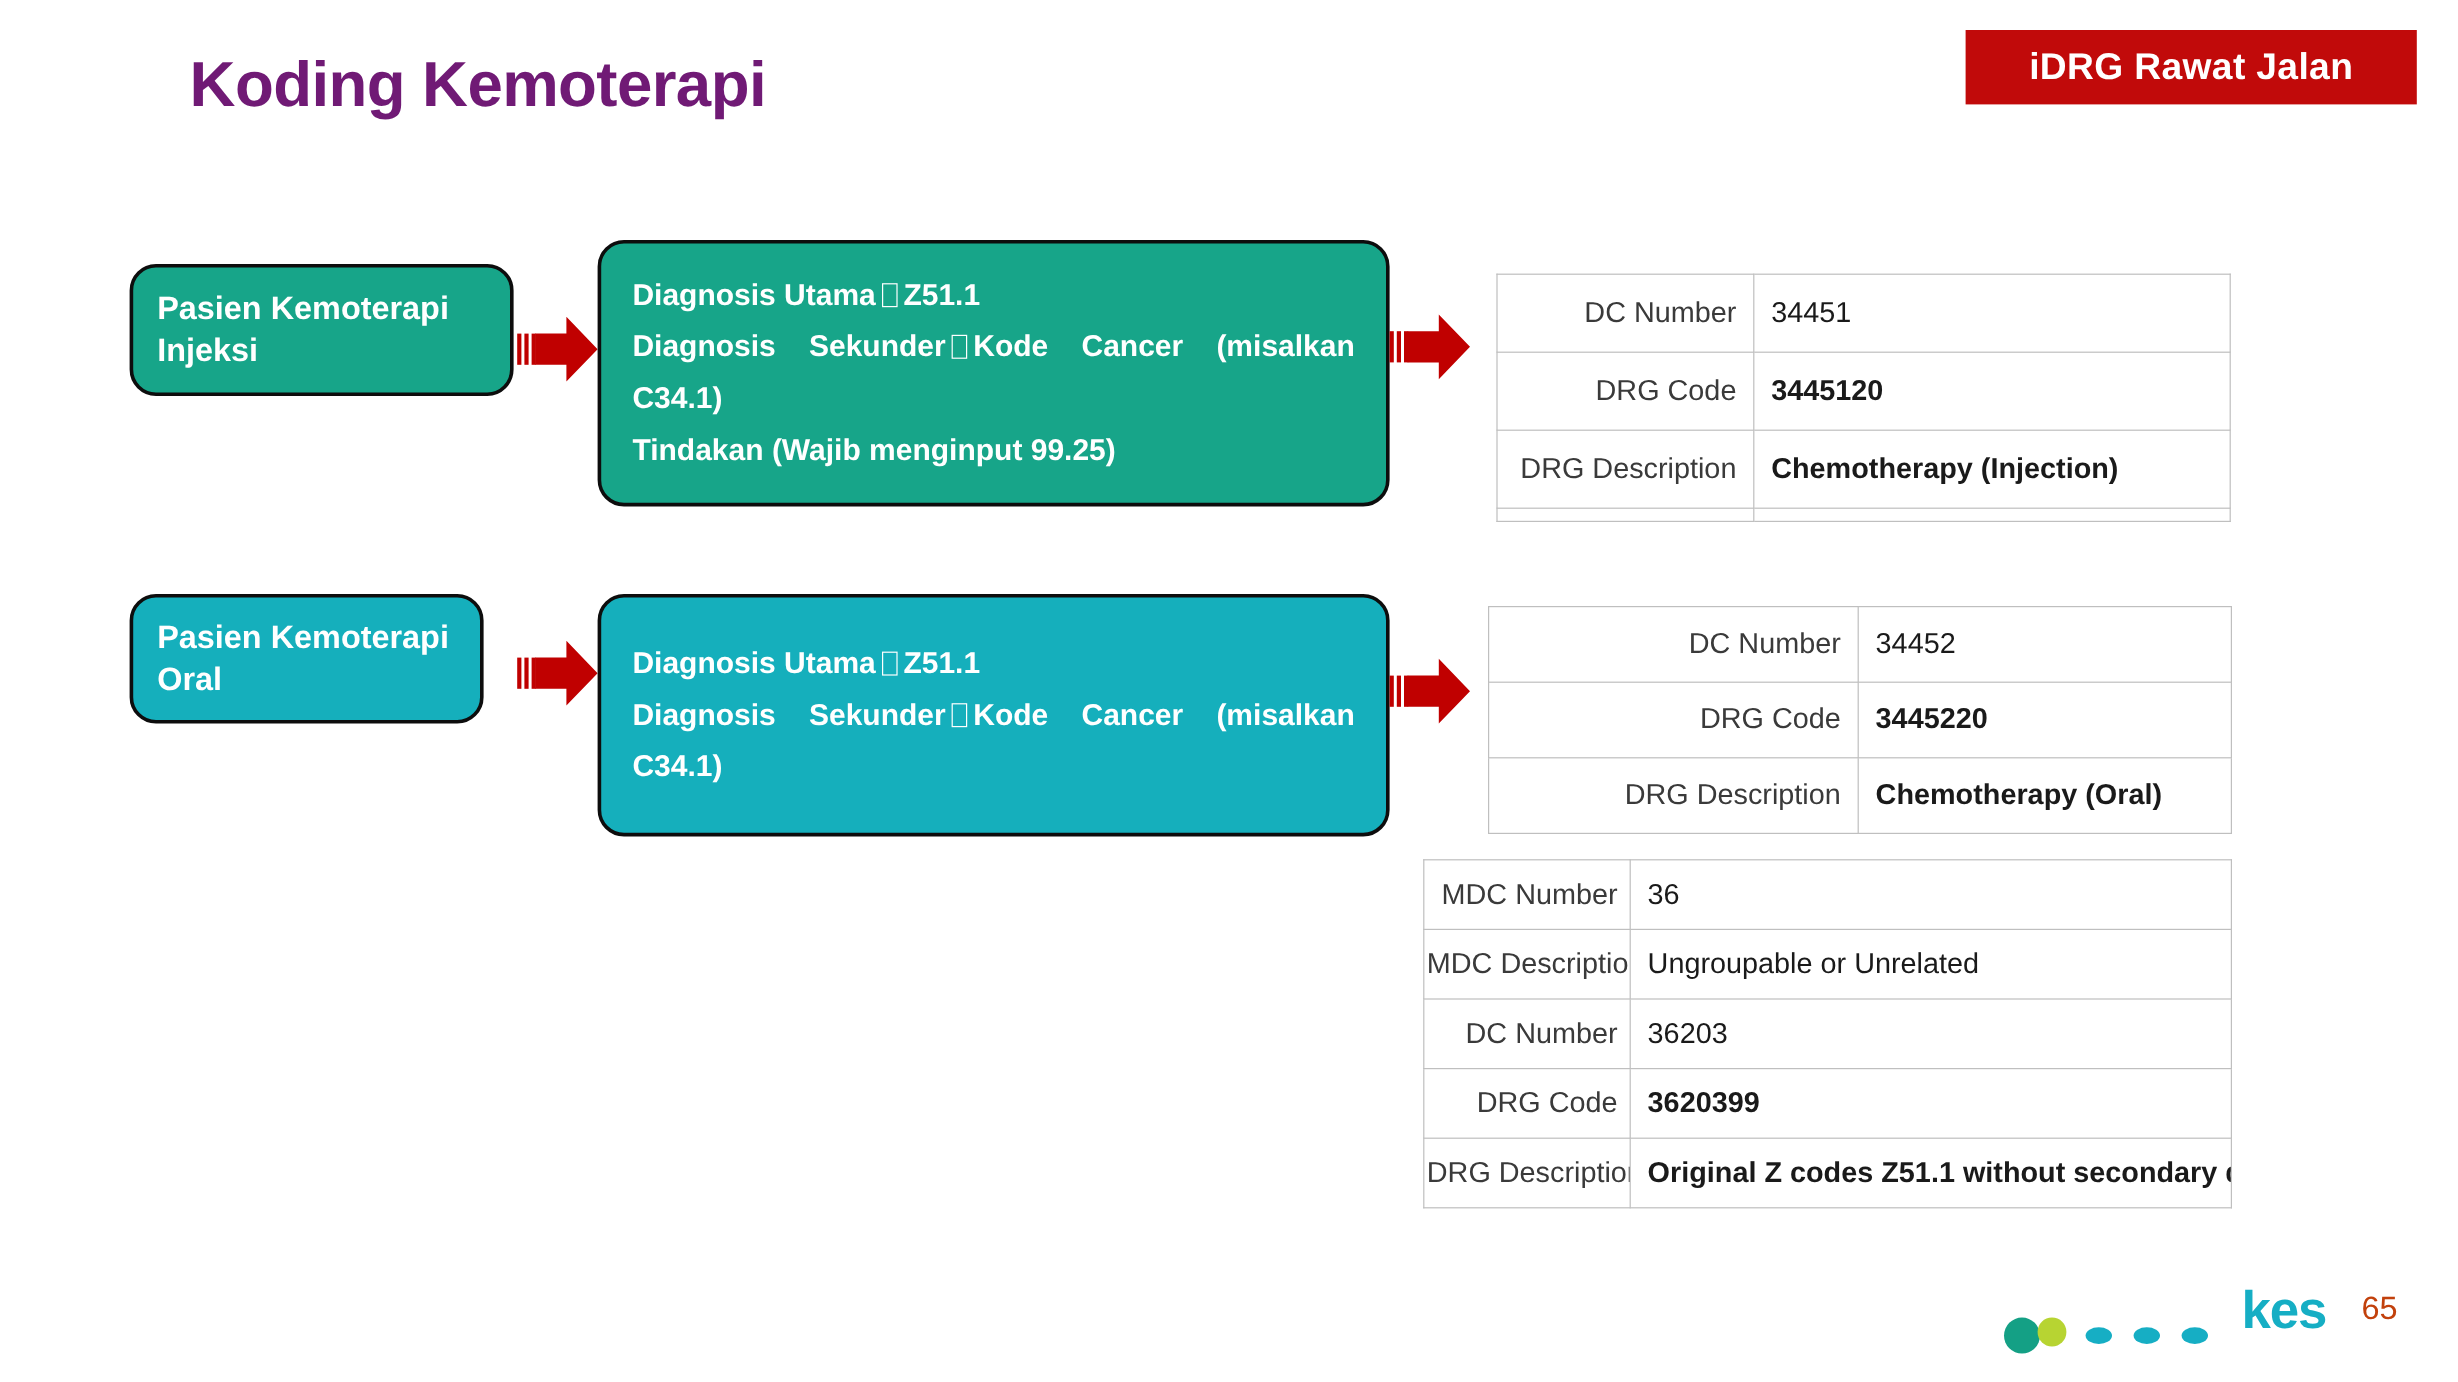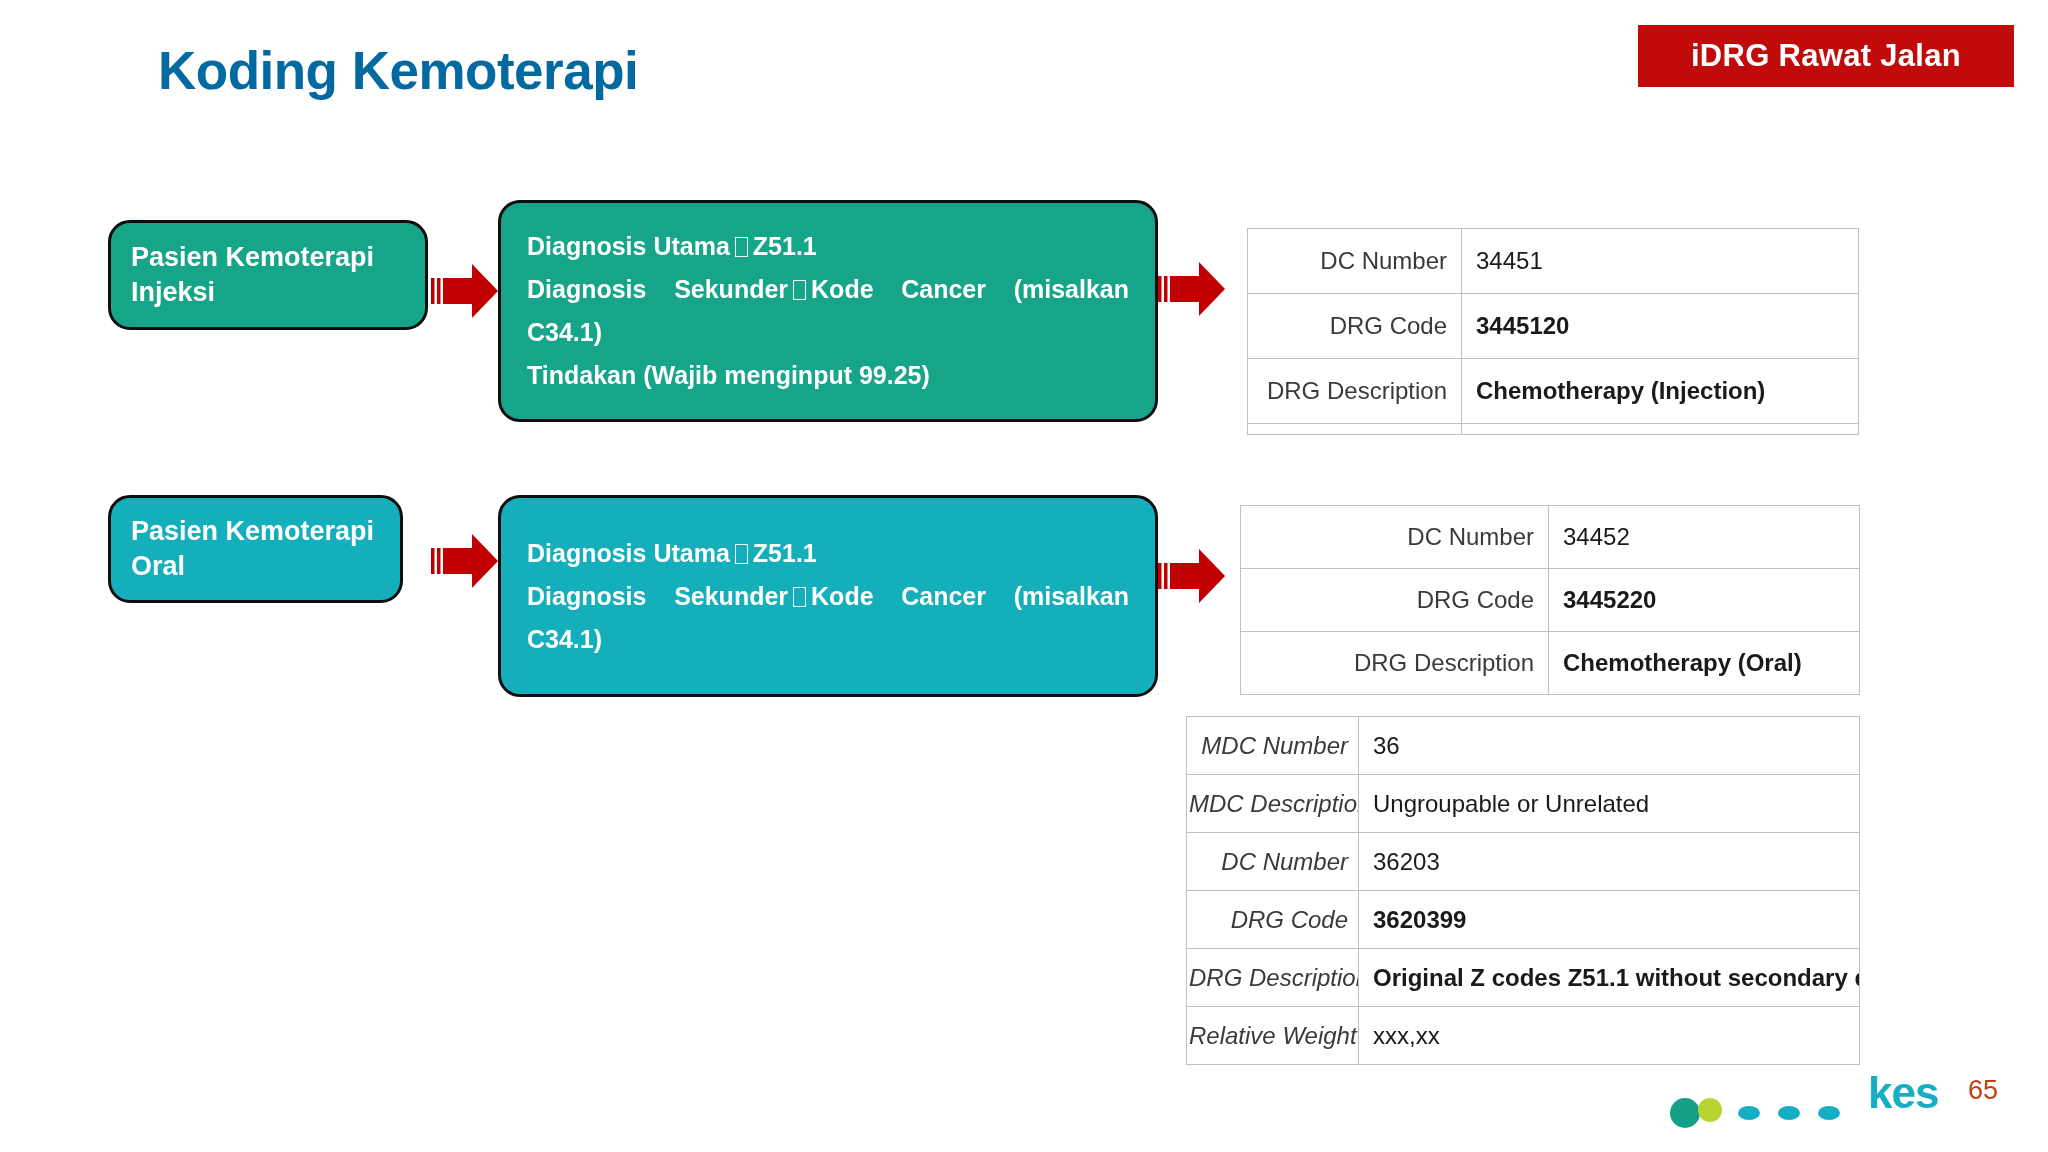--- a/index.html
+++ b/index.html
@@ -17,21 +17,21 @@
     color: #262626;
   }
 
   
   .slide-title {
     position: absolute;
     left: 158px;
     top: 40px;
     font-size: 53px;
     font-weight: bold;
-    color: #0369a1;
+    color: #701a75;
     letter-spacing: -0.5px;
     white-space: nowrap;
   }
 
   
   .badge {
     position: absolute;
     left: 1638px;
     top: 25px;
     width: 376px;
@@ -168,21 +168,21 @@
   }
   .table-2 td { height: 62px; }
   .table-2 col.c1 { width: 308px; }
 
   
   .table-3 {
     left: 1186px; top: 716px; width: 674px;
   }
   .table-3 td { height: 57px; }
   .table-3 col.c1 { width: 172px; }
-  .table-3 td.lbl { padding: 0 10px 0 2px; font-style: italic; }
+  .table-3 td.lbl { padding: 0 10px 0 2px; }
 
   
   .logo {
     position: absolute;
     left: 1660px;
     top: 1068px;
     width: 300px;
     height: 62px;
   }
   .logo-word {
@@ -362,24 +362,20 @@
       <td class="val">36203</td>
     </tr>
     <tr>
       <td class="lbl">DRG Code</td>
       <td class="val bold">3620399</td>
     </tr>
     <tr>
       <td class="lbl">DRG Description</td>
       <td class="val bold">Original Z codes Z51.1 without secondary diagnosis</td>
     </tr>
-    <tr>
-      <td class="lbl">Relative Weight</td>
-      <td class="val">xxx,xx</td>
-    </tr>
   </tbody>
 </table>
 
 <div class="logo">
   <span class="logo-dot teal"></span>
   <span class="logo-dot lime"></span>
   <span class="logo-dot t2"></span>
   <span class="logo-dot t3"></span>
   <span class="logo-dot t4"></span>
   <span class="logo-word">kes</span>

